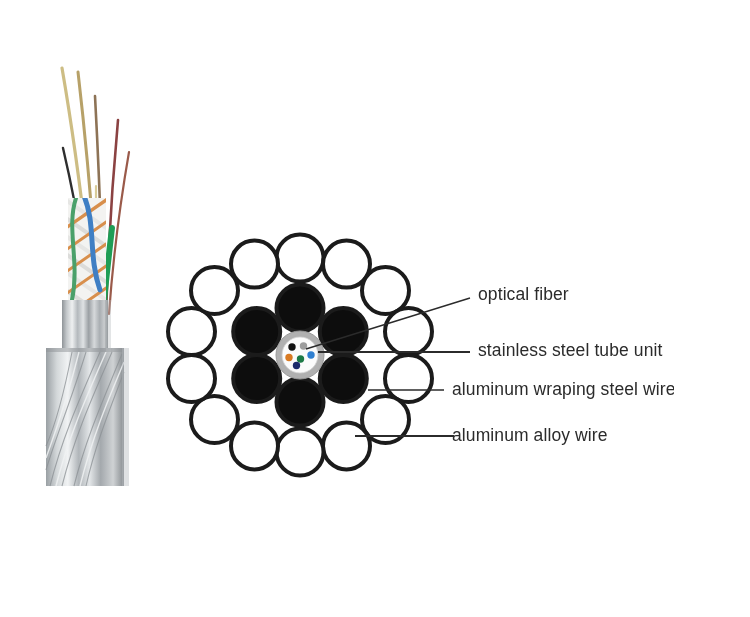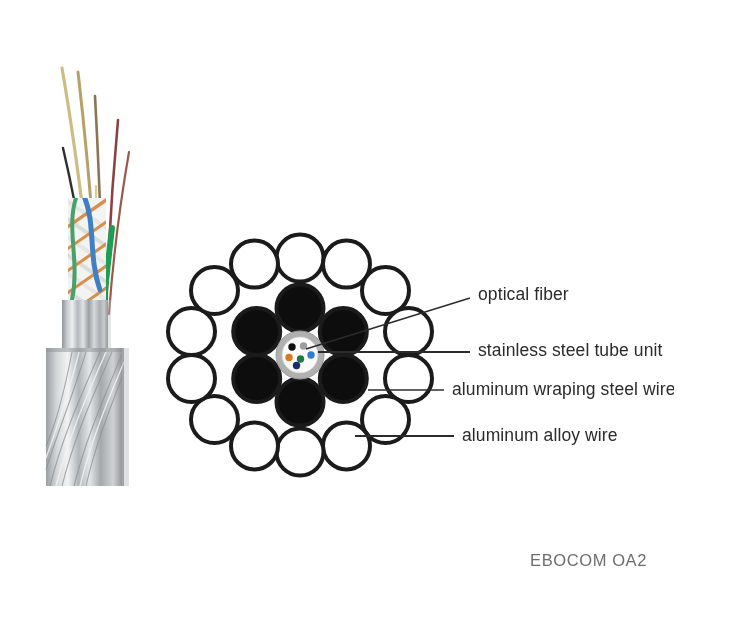--- a/index.html
+++ b/index.html
@@ -206,17 +206,16 @@
       <path d="M355 436 L454 436" stroke-width="2.2"></path>
     </g>
   </svg>
 
   <div class="callout-text" style="left:478px; top:286px;">optical fiber</div>
 
   <div class="callout-text" style="left:452px; top:381px;">aluminum wraping steel wire</div>
 
   <div class="callout-text" style="left:478px; top:342px;">stainless steel tube unit</div>
 
-  <div class="callout-text" style="left:462px; top:427px;text-align:center;">aluminum alloy wire</div>
-
-  <div id="watermark">EBOCOM OA2</div>
+  <div class="callout-text" style="left:452px; top:427px;text-align:center;">aluminum alloy wire</div>
+
 
 </div>
 
 </body></html>

